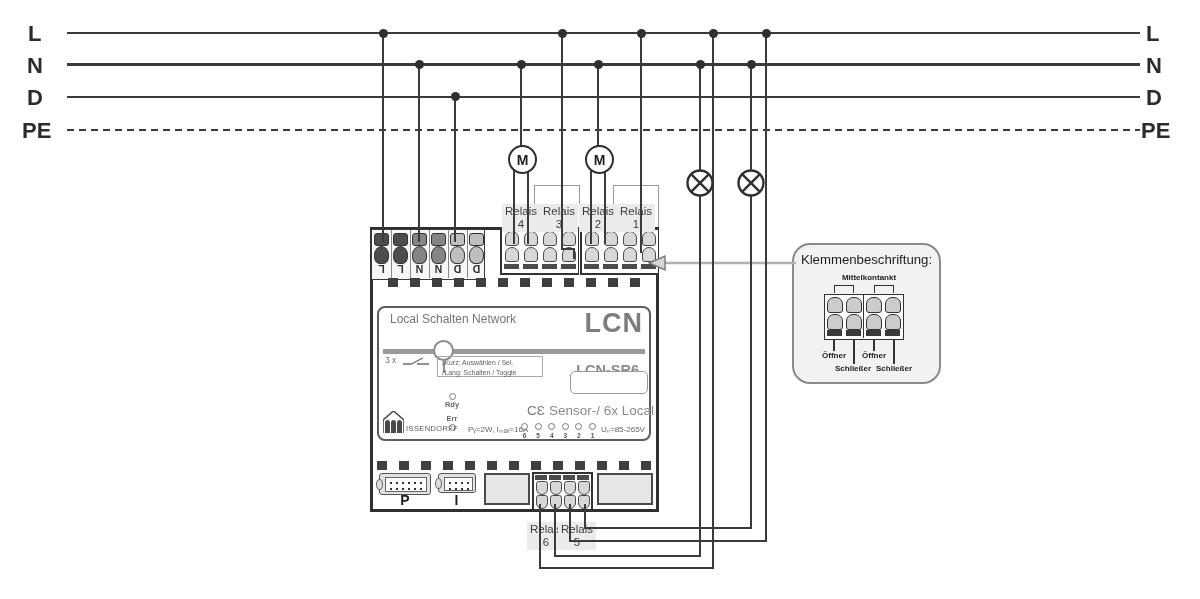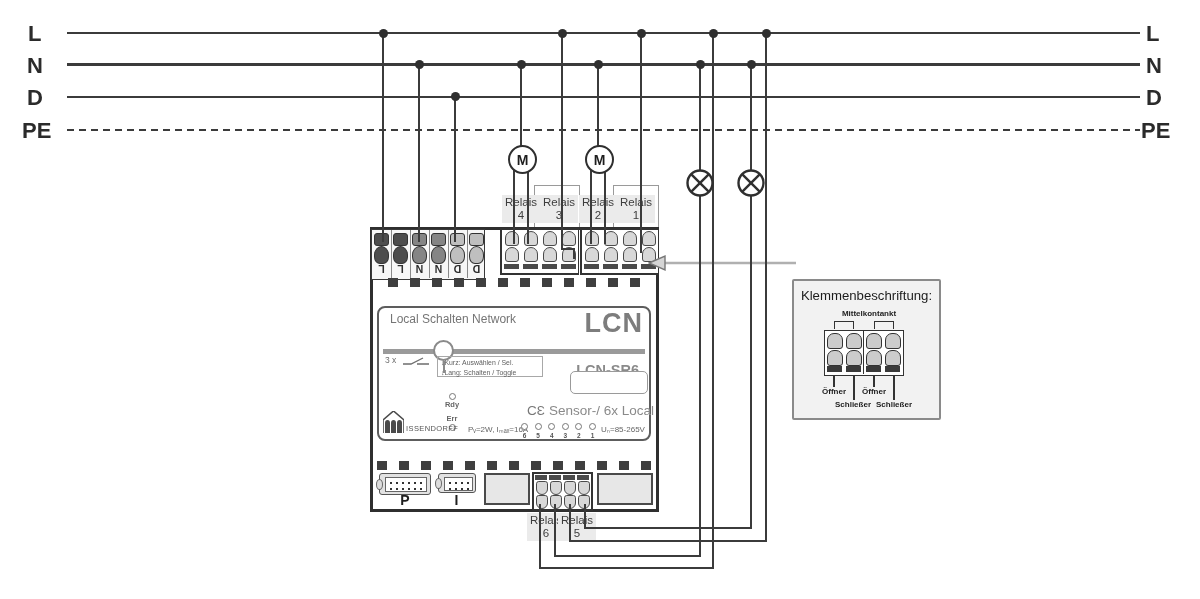--- a/index.html
+++ b/index.html
@@ -13,21 +13,21 @@
   .wire{position:absolute;background:#3b3b3b;z-index:30;}
   .vw{width:2px;} .hw{height:2px;}
   .dot{position:absolute;width:9px;height:9px;border-radius:50%;background:#2f2f2f;z-index:40;}
   
   .msym{position:absolute;width:25px;height:25px;border:2px solid #2f2f2f;border-radius:50%;
         background:#fff;z-index:40;display:flex;align-items:center;justify-content:center;
         font-size:14px;font-weight:bold;color:#1e1e1e;}
   .lampsym{position:absolute;z-index:40;}
   
   .rlabel{position:absolute;width:38px;text-align:center;background:#ebebeb;color:#3d3d3d;
-          font-size:11.5px;line-height:13px;z-index:20;padding:1px 0;}
+          font-size:11.5px;line-height:13px;z-index:20;padding:1px 0;margin-top:9px;}
   .groupbox{position:absolute;border:1.5px solid #9a9a9a;background:transparent;z-index:5;}
   
   .device{position:absolute;left:370px;top:227px;width:289px;height:285px;border:3px solid #2f2f2f;
           background:#fff;box-sizing:border-box;z-index:10;}
   .pblock{position:absolute;left:-2px;top:-1px;width:114px;height:51px;border:1.5px solid #3a3a3a;
           background:#f7f7f7;box-sizing:border-box;}
   .pcell{position:absolute;top:0;width:19px;height:48px;border-right:1px solid #8a8a8a;}
   .pcell:last-child{border-right:none;}
   .pcap{position:absolute;left:2px;top:3px;width:13px;height:11px;border:1px solid #333;
         border-radius:3px;background:var(--c);}
@@ -73,21 +73,21 @@
   .bblock{position:absolute;left:159px;top:242px;width:61px;height:39px;border:2px solid #333;
           background:#fff;box-sizing:border-box;}
   .bcell{position:absolute;top:0;width:14px;height:35px;border-right:1px solid #555;background:#fff;}
   .bcell:last-child{border-right:none;}
   .bbar{position:absolute;left:1px;top:1px;width:11.5px;height:4.5px;background:#4a4a4a;}
   .bdome{position:absolute;left:1.5px;width:10.5px;height:12px;background:#d8d8d8;border:1px solid #4a4a4a;
          border-radius:3px 3px 6.5px 6.5px;}
   .bdome.t{top:7px;} .bdome.b{top:21px;}
   
   .callout{position:absolute;left:792px;top:243px;width:149px;height:141px;background:#f2f2f2;
-           border:2px solid #8a8a8a;border-radius:2px;box-sizing:border-box;z-index:20;margin-top:36px;}
+           border:2px solid #8a8a8a;border-radius:18px;box-sizing:border-box;z-index:20;}
   .callout-title{position:absolute;left:0;top:7px;width:100%;text-align:center;font-size:13.2px;
                  color:#1c1c1c;}
   .mittel{position:absolute;left:28px;top:28px;width:94px;text-align:center;font-size:8px;
           font-weight:bold;color:#222;}
   .bracket{position:absolute;top:40px;width:20px;height:8px;border:1.5px solid #333;border-bottom:none;
            box-sizing:border-box;}
   .cblock{position:absolute;left:30px;top:49px;width:80px;height:46px;border:1.5px solid #333;
           background:#fff;box-sizing:border-box;}
   .ccell{position:absolute;top:0;width:19px;height:43px;border-right:1px solid #333;background:#fff;}
   .ccell.div{border-right:2px solid #333;}

